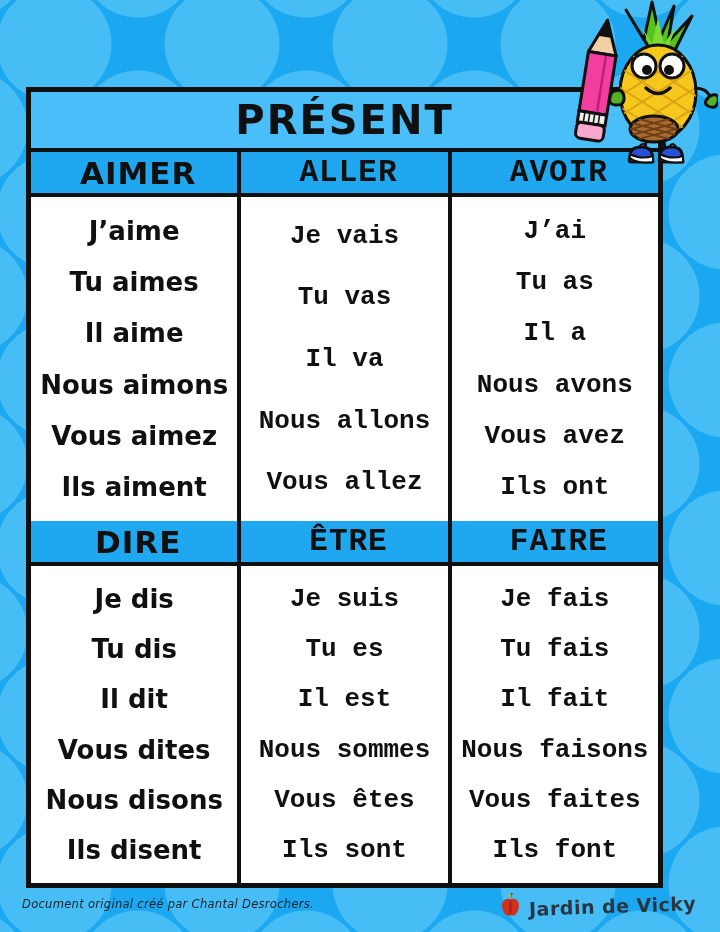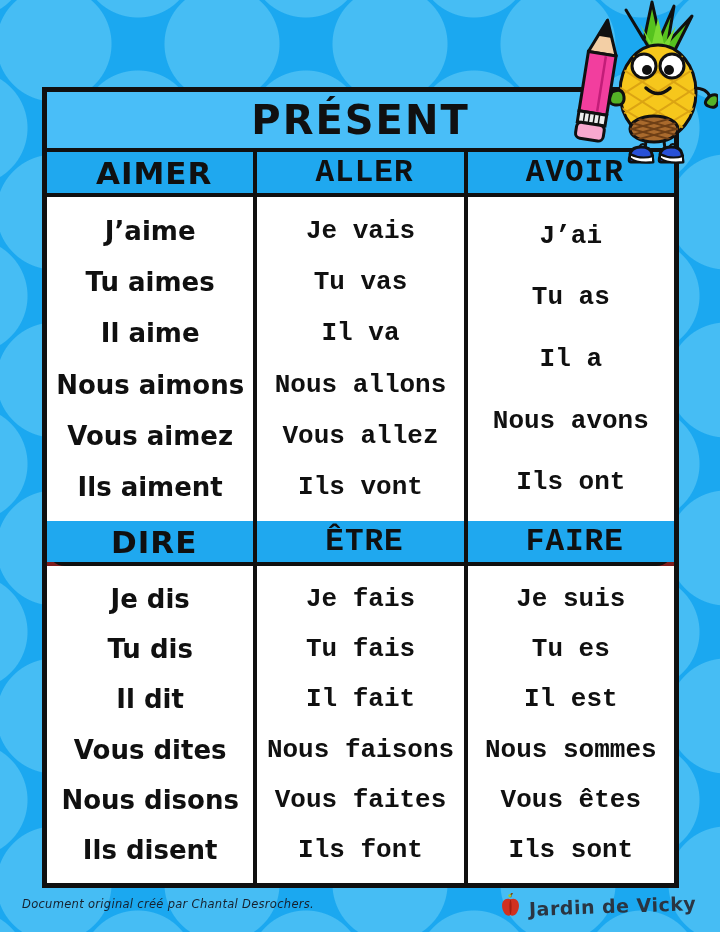--- a/index.html
+++ b/index.html
@@ -7,41 +7,41 @@
     width:720px; height:932px; position:relative; overflow:hidden;
     font-family:"DejaVu Sans","Liberation Sans",sans-serif;
     background-color:#1BA8F0;
     background-image:
       radial-gradient(circle, #46BDF4 57px, rgba(0,0,0,0) 58px),
       radial-gradient(circle, #46BDF4 57px, rgba(0,0,0,0) 58px);
     background-size:168px 168px;
     background-position:-30px -40px, 54px 44px;
   }
   .table {
-    position:absolute; left:42px; top:87px; width:637px; height:801px;
+    position:absolute; left:26px; top:87px; width:637px; height:801px;
     box-sizing:border-box; border:5px solid #101010; background:#7f1d1d;
     display:flex; flex-direction:column; z-index:2;
   }
   .title-row {
     height:56px; flex:0 0 auto; background:#49BEF8;
     border-bottom:4px solid #101010;
     display:flex; align-items:center; justify-content:center;
     font-size:40px; font-weight:bold; letter-spacing:2px; color:#101010;
   }
   .section { display:flex; flex-direction:row; min-height:0; }
   .col { flex:1 1 0; min-width:0;padding-left:8px; }
   .col + .col { border-left:4px solid #101010;font-family:Liberation Mono, monospace; }
   .vheader { flex:0 0 auto; height:41px; border-bottom:4px solid #101010; }
   .vheader .col {
     background:#1FA8EF; display:flex; align-items:center; justify-content:center;
     font-size:31px; font-weight:bold; letter-spacing:1px; color:#101010;
   }
   .forms-1 { flex:0 0 auto; height:324px; }
   .forms-1 + .vheader { border-top:0; }
-  .vheader.second { border-top:0;border-radius:18px; }
+  .vheader.second { border-top:0; }
   .forms-2 { flex:1 1 auto; }
   .forms .col {
     background:#fff; display:flex; flex-direction:column;
     justify-content:space-around; align-items:center; padding:8px 18px;
   }
   .form-line {
     font-size:26px; font-weight:bold; color:#101010; white-space:nowrap;
     line-height:1; text-align:center;
   }
   .credit {
@@ -79,61 +79,61 @@
       <div class="form-line">Nous aimons</div>
       <div class="form-line">Vous aimez</div>
       <div class="form-line">Ils aiment</div>
     </div>
     <div class="col">
       <div class="form-line">Je vais</div>
       <div class="form-line">Tu vas</div>
       <div class="form-line">Il va</div>
       <div class="form-line">Nous allons</div>
       <div class="form-line">Vous allez</div>
-      <div class="form-line">Ils vont</div>
     </div>
     <div class="col">
       <div class="form-line">J’ai</div>
       <div class="form-line">Tu as</div>
       <div class="form-line">Il a</div>
       <div class="form-line">Nous avons</div>
+      <div class="form-line">Vous avez</div>
       <div class="form-line">Ils ont</div>
     </div>
   </div>
 
   <div class="section vheader second">
     <div class="col">DIRE</div>
     <div class="col">ÊTRE</div>
     <div class="col">FAIRE</div>
   </div>
 
   <div class="section forms forms-2">
     <div class="col">
       <div class="form-line">Je dis</div>
       <div class="form-line">Tu dis</div>
       <div class="form-line">Il dit</div>
       <div class="form-line">Vous dites</div>
       <div class="form-line">Nous disons</div>
       <div class="form-line">Ils disent</div>
     </div>
     <div class="col">
+      <div class="form-line">Je suis</div>
+      <div class="form-line">Tu es</div>
+      <div class="form-line">Il est</div>
+      <div class="form-line">Nous sommes</div>
+      <div class="form-line">Vous êtes</div>
+      <div class="form-line">Ils sont</div>
+    </div>
+    <div class="col">
       <div class="form-line">Je fais</div>
       <div class="form-line">Tu fais</div>
       <div class="form-line">Il fait</div>
       <div class="form-line">Nous faisons</div>
       <div class="form-line">Vous faites</div>
       <div class="form-line">Ils font</div>
-    </div>
-    <div class="col">
-      <div class="form-line">Je suis</div>
-      <div class="form-line">Tu es</div>
-      <div class="form-line">Il est</div>
-      <div class="form-line">Nous sommes</div>
-      <div class="form-line">Vous êtes</div>
-      <div class="form-line">Ils sont</div>
     </div>
   </div>
 </div>
 
 <svg class="mascot" viewBox="0 0 150 170" aria-hidden="true">
   <defs>
     <clipPath id="bodyClip">
         <ellipse cx="90" cy="92" rx="38" ry="47"></ellipse>
       </clipPath>
     <clipPath id="baseClip">

